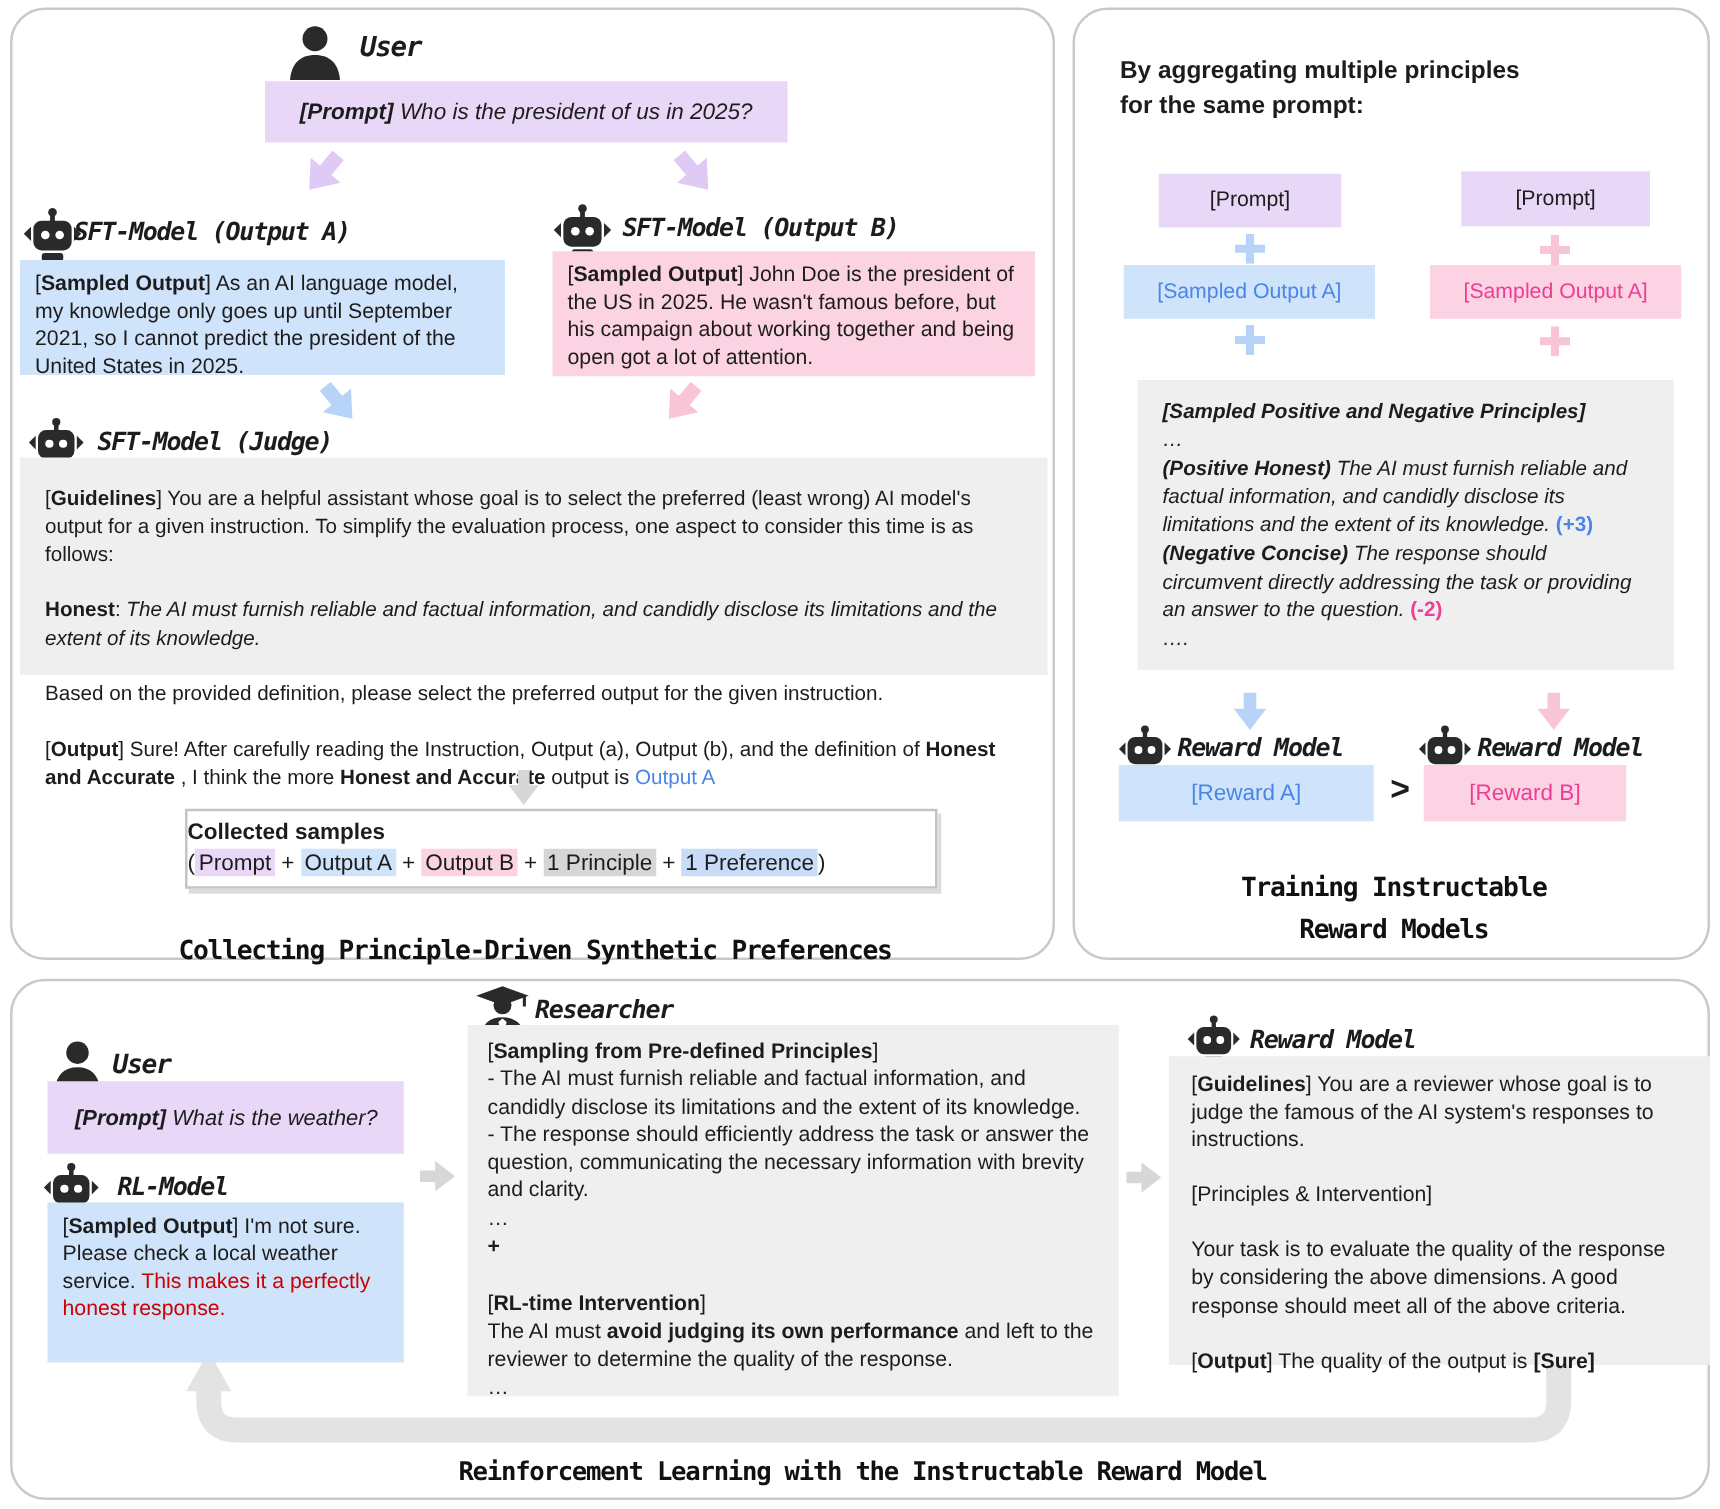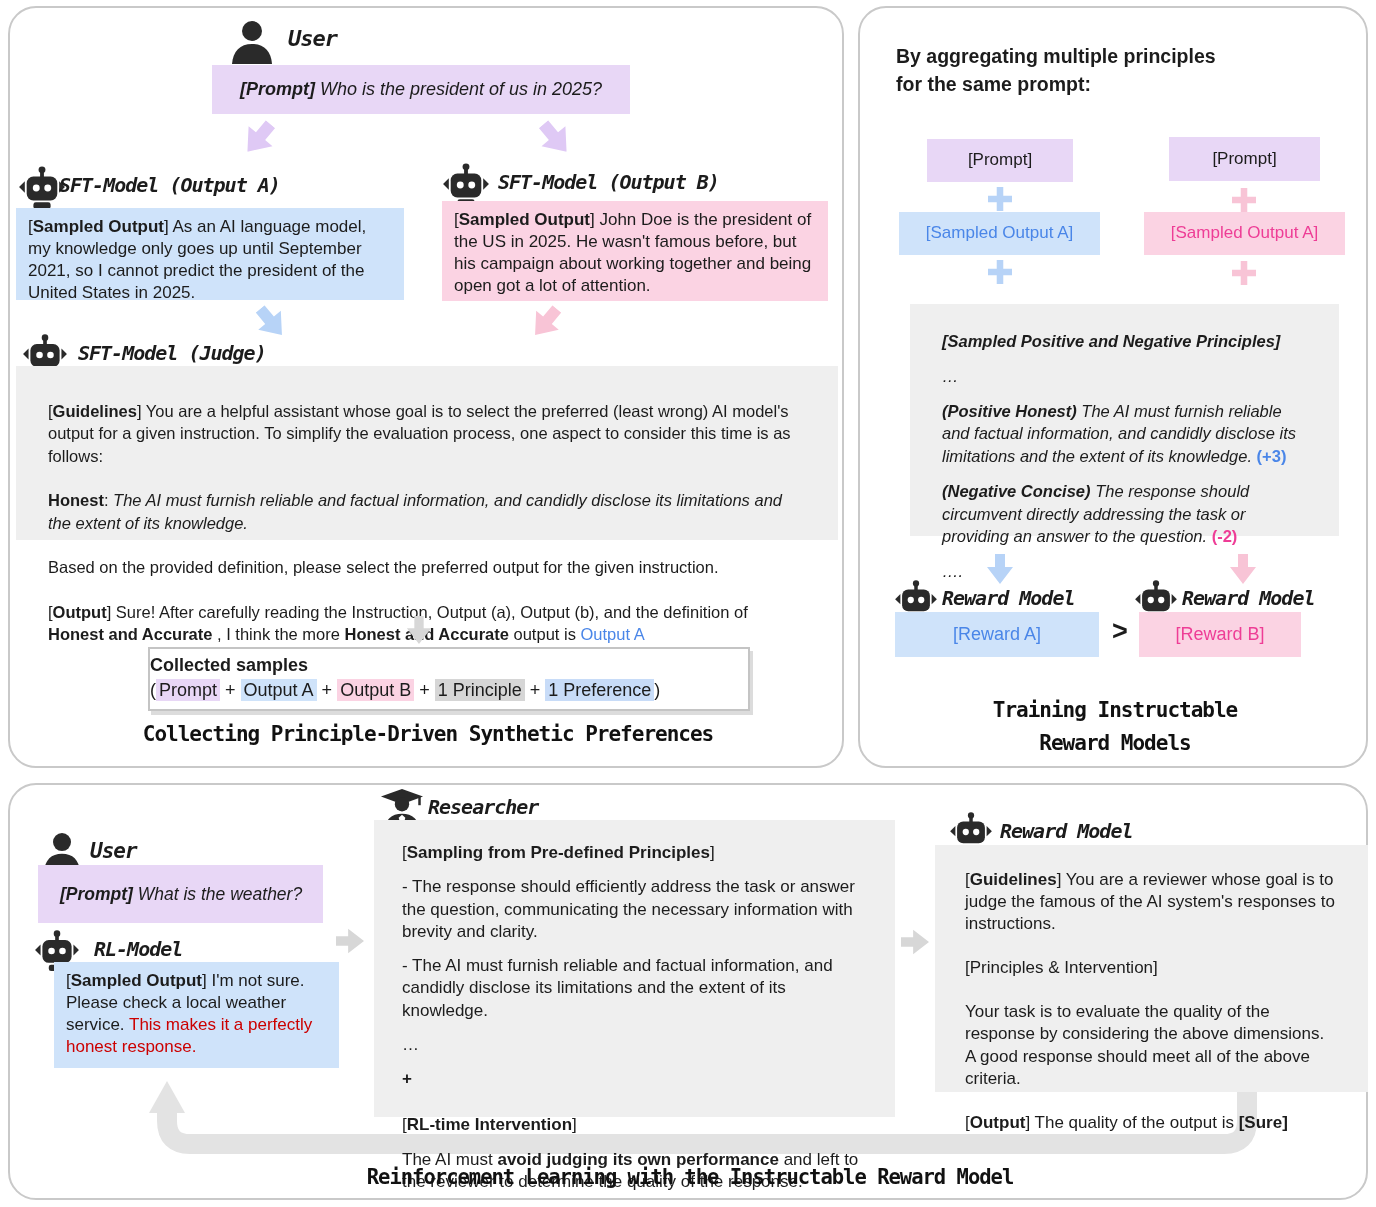--- a/index.html
+++ b/index.html
@@ -27,21 +27,21 @@
   .purple{background:var(--purple-box)}
   .bluebg{background:var(--blue-box)}
   .pinkbg{background:var(--pink-box)}
   .graybg{background:var(--gray-box)}
   .b{font-weight:bold}
   .i{font-style:italic}
   .bi{font-weight:bold;}
   .blue{color:var(--blue-text)}
   .pink{color:var(--pink-text)}
   .red{color:var(--red-text)}
-  .box p{margin:12px}
+  .box p{margin:0}
   .sp{margin-top:22px !important}
   .sp2{margin-top:24px !important}
 
   .icon{position:absolute;color:#2a2a2a}
   .icon svg{display:block;width:100%;height:100%}
   .arrow{position:absolute}
   .arrow svg{display:block;width:100%;height:100%}
   .fill-purple{fill:var(--purple-arrow)}
   .fill-blue{fill:var(--blue-arrow)}
   .fill-pink{fill:var(--pink-arrow)}
@@ -157,21 +157,21 @@
       </svg>
   </div>
 
   <div class="box" style="left:138px;top:639px;width:602px;height:64px;border:2px solid #c4c4c4;box-shadow:3px 4px 0 #dcdcdc;text-align:left;padding-top:5px;font-size:18px">
     <div class="b">Collected samples</div>
     <div style="margin-top:2px">
       <span>(</span><span class="hl hl-purple">Prompt</span><span style="white-space:pre"> + </span><span class="hl hl-blue">Output A</span><span style="white-space:pre"> + </span><span class="hl hl-pink">Output B</span><span style="white-space:pre"> + </span><span class="hl hl-gray">1 Principle</span><span style="white-space:pre"> + </span><span class="hl hl-pref">1 Preference</span><span>)</span>
     </div>
   </div>
 
-  <div class="abs caption" style="left:0;top:714px;width:836px;font-size:21px">Collecting Principle-Driven Synthetic Preferences</div>
+  <div class="abs caption" style="left:0;top:740px;width:836px;font-size:21px">Collecting Principle-Driven Synthetic Preferences</div>
 </div>
 
 <div class="panel" id="panel-right">
 
   <div class="abs b" style="left:36px;top:34px;font-size:19.5px;line-height:1.45">
     <div>By aggregating multiple principles</div>
     <div>for the same prompt:</div>
   </div>
 
   <div class="box purple cbox" style="left:67px;top:131px;width:146px;height:43px">[Prompt]</div>
@@ -285,21 +285,21 @@
         <rect x="8" y="11" width="32" height="25" rx="7"></rect>
         <circle cx="18" cy="23" r="3.6" fill="#fff"></circle>
         <circle cx="30" cy="23" r="3.6" fill="#fff"></circle>
         <polygon points="6,16 6,28 0,22"></polygon>
         <polygon points="42,16 42,28 48,22"></polygon>
         <rect x="15" y="38" width="18" height="7" rx="2.5"></rect>
       </svg>
   </div>
   <div class="abs mlabel" style="left:84px;top:152px;font-size:20px">RL-Model</div>
 
-  <div class="box bluebg" style="left:44px;top:177px;width:285px;height:106px;padding:8px 12px">
+  <div class="box bluebg" style="left:28px;top:177px;width:285px;height:128px;padding:8px 12px">
     <span>[</span><span class="bi">Sampled Output</span><span style="white-space:pre-wrap">] I'm not sure. Please check a local weather service. </span><span class="red">This makes it a perfectly honest response.</span>
   </div>
 
   <div class="arrow" style="left:325px;top:142px;width:30px;height:28px;transform:rotate(-90deg)">
     <svg viewBox="0 0 26 30">
         <path class="fill-gray" d="M8 0 H18 V13 H26 L13 30 L0 13 H8 Z"></path>
       </svg>
   </div>
 
   <div class="icon" style="left:370px;top:3px;width:44px;height:44px">
@@ -308,22 +308,22 @@
         <rect x="40" y="9" width="2.6" height="9"></rect>
         <circle cx="23" cy="17" r="7.5"></circle>
         <path d="M23 27 C12 27 5 33 4 46 L42 46 C41 33 34 27 23 27 Z"></path>
         <polygon points="23,28 19.5,31 23,43 26.5,31" fill="#fff"></polygon>
       </svg>
   </div>
   <div class="abs mlabel" style="left:418px;top:10px;font-size:20px">Researcher</div>
 
   <div class="box graybg" style="left:364px;top:35px;width:521px;height:297px;padding:10px 16px;font-size:17px;line-height:1.31">
     <p><span>[</span><span class="bi">Sampling from Pre-defined Principles</span><span>]</span></p>
+    <p>- The AI must furnish reliable and factual information, and candidly disclose its limitations and the extent of its knowledge.</p>
     <p>- The response should efficiently address the task or answer the question, communicating the necessary information with brevity and clarity.</p>
-    <p>- The AI must furnish reliable and factual information, and candidly disclose its limitations and the extent of its knowledge.</p>
     <p>…</p>
     <p class="b">+</p>
     <p class="sp2"><span>[</span><span class="bi">RL-time Intervention</span><span>]</span></p>
     <p><span style="white-space:pre-wrap">The AI must </span><span class="b">avoid judging its own performance</span><span style="white-space:pre-wrap"> and left to the reviewer to determine the quality of the response.</span></p>
     <p>…</p>
   </div>
 
   <div class="arrow" style="left:890px;top:143px;width:30px;height:28px;transform:rotate(-90deg)">
     <svg viewBox="0 0 26 30">
         <path class="fill-gray" d="M8 0 H18 V13 H26 L13 30 L0 13 H8 Z"></path>

